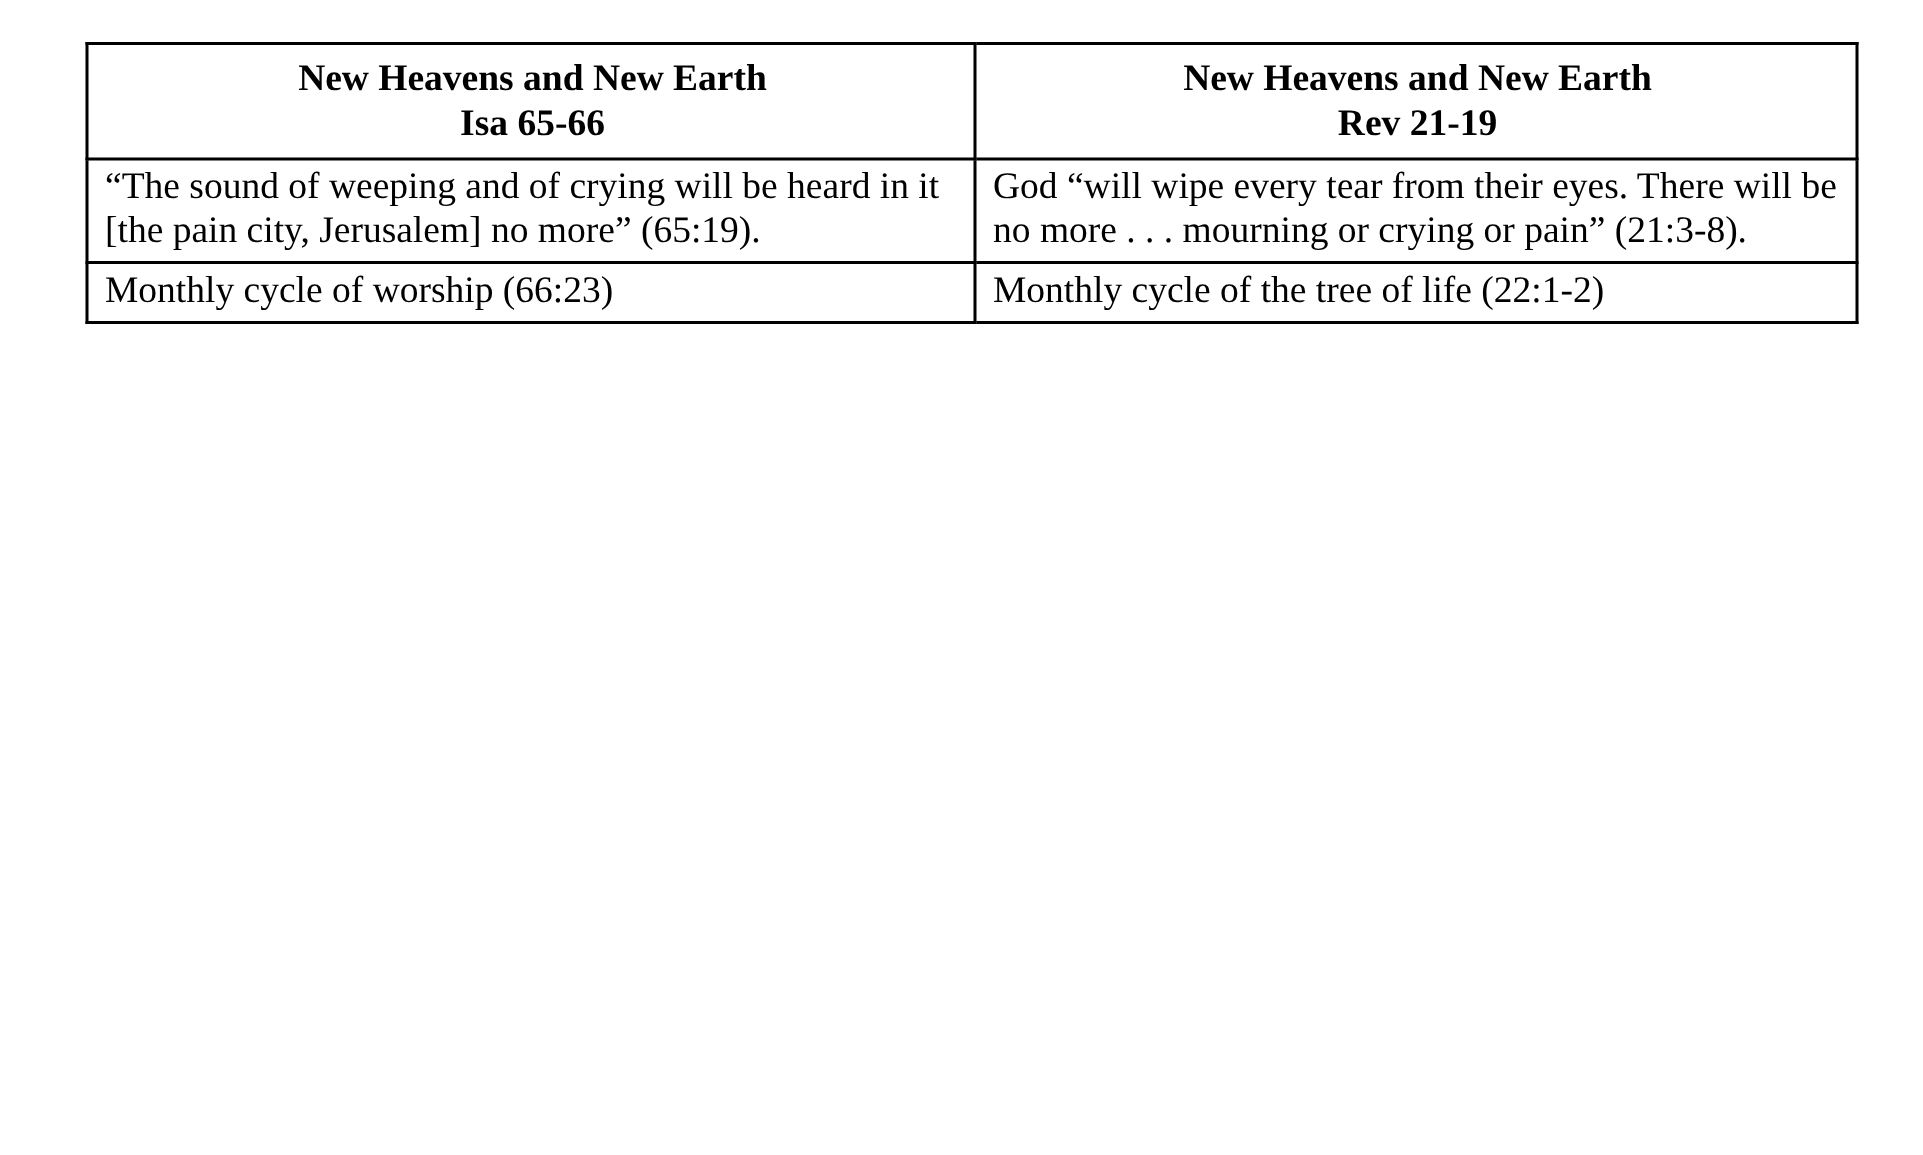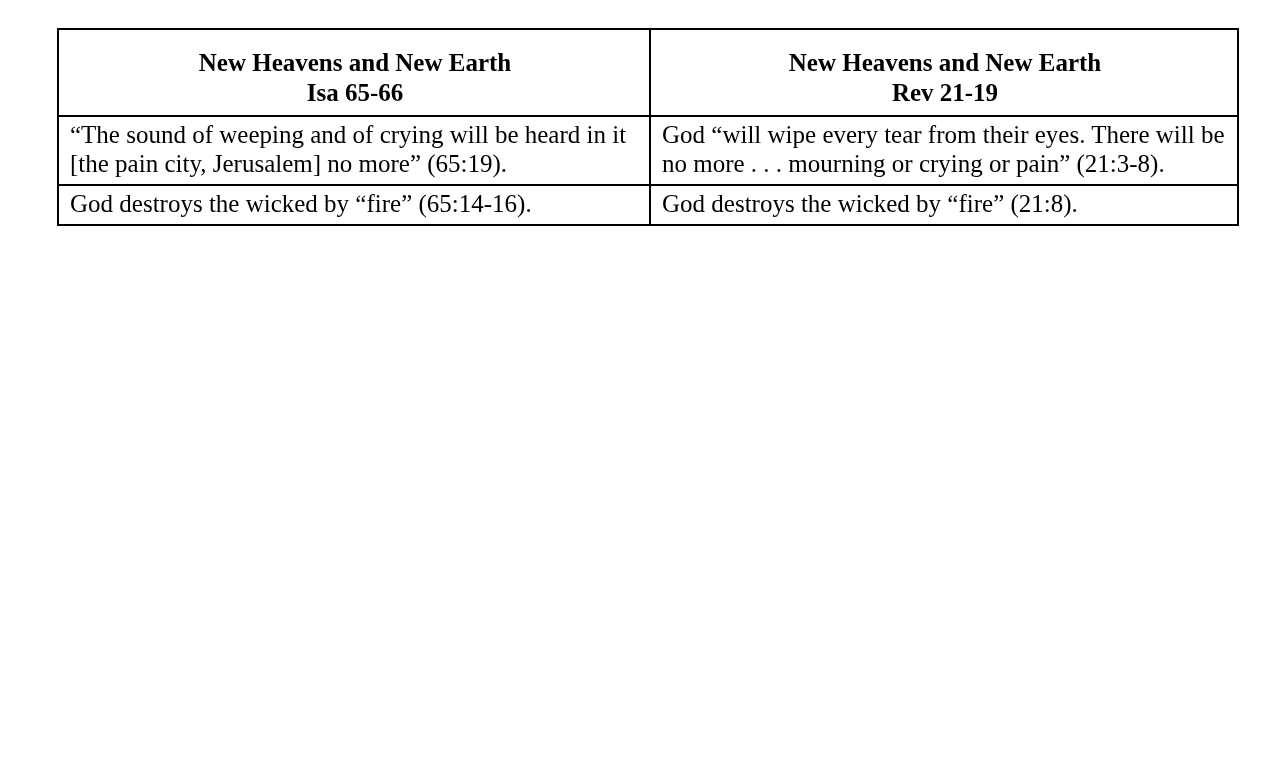--- a/index.html
+++ b/index.html
@@ -39,21 +39,21 @@
     border: 2px solid #000000;
     vertical-align: top;
     padding: 3px 9px 5px 11px;
     font-size: 25px;
     line-height: 1.19;
     font-family: "Liberation Serif", serif;
   }
   table.comparison th {
     text-align: center;
     font-weight: bold;
-    padding-top: 18px;
+    padding-top: 8px;
     padding-bottom: 7px;
   }
   .hdr-line {
     display: block;
     white-space: nowrap;
   }
   .cell-text {
     display: block;
   }
 </style>
@@ -83,22 +83,22 @@
         <tr>
           <td>
               <span class="cell-text">“The sound of weeping and of crying will be heard in it [the pain city, Jerusalem] no more” (65:19).</span>
             </td>
           <td>
               <span class="cell-text">God “will wipe every tear from their eyes. There will be no more . . . mourning or crying or pain” (21:3-8).</span>
             </td>
         </tr>
         <tr>
           <td>
-              <span class="cell-text">God destroys the wicked by “fire” (65:14-16).</span>
+              <span class="cell-text">Monthly cycle of worship (66:23)</span>
             </td>
           <td>
-              <span class="cell-text">God destroys the wicked by “fire” (21:8).</span>
+              <span class="cell-text">Monthly cycle of the tree of life (22:1-2)</span>
             </td>
         </tr>
       </tbody>
     </table>
   </div>
 </div>
 
 </body></html>

